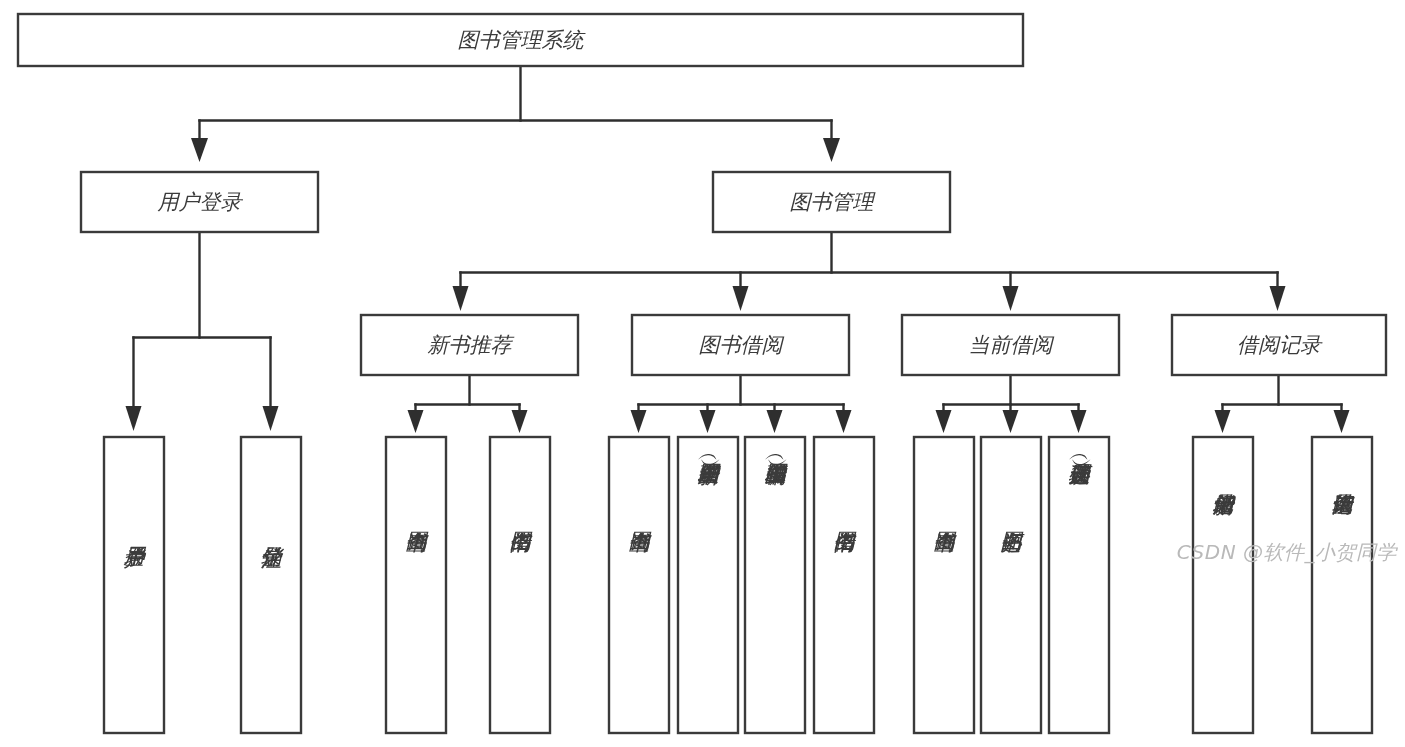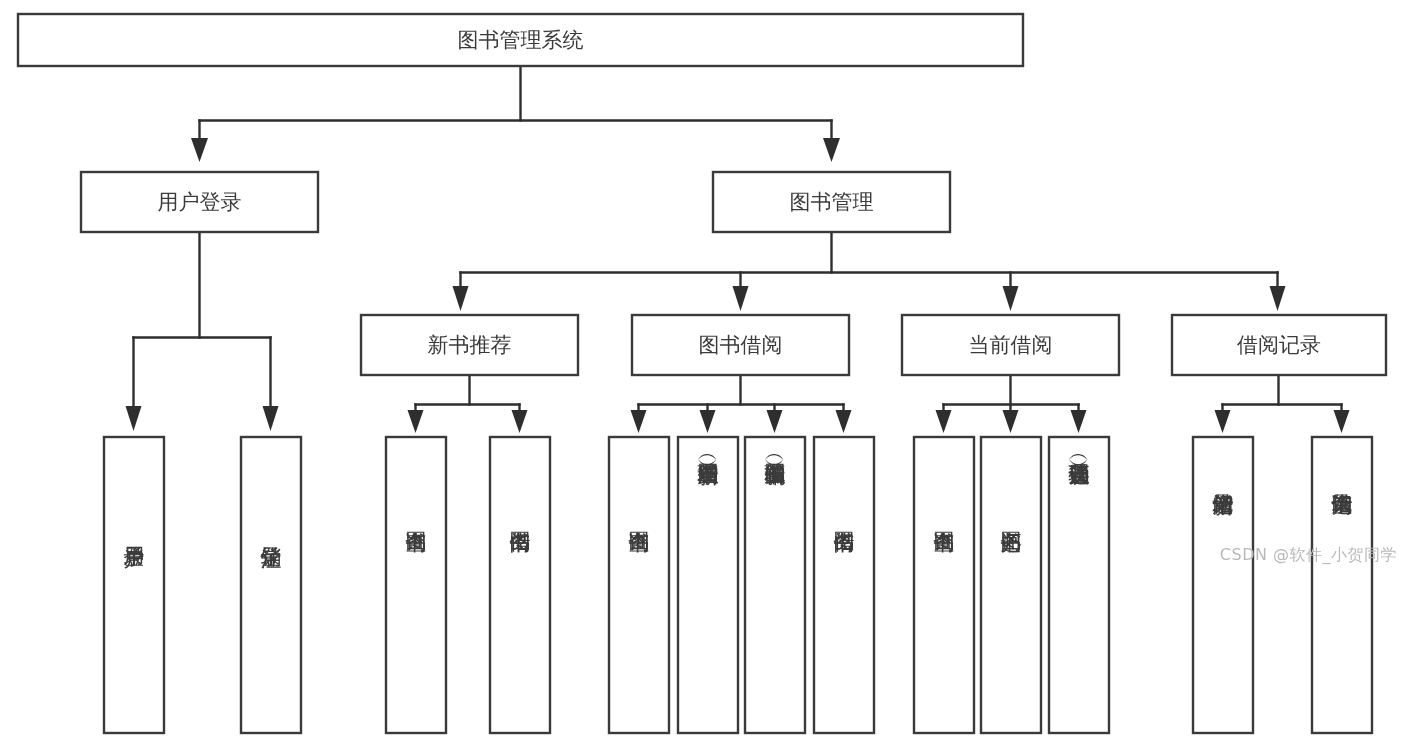--- a/index.html
+++ b/index.html
@@ -11,20 +11,21 @@
     width: 1405px;
     height: 747px;
     font-family: "DejaVu Sans", "Liberation Sans", sans-serif;
     overflow: hidden;
     position: relative;
   }
   #diagram-root {
     position: relative;
     width: 1405px;
     height: 572px;
+    font-style: italic;
   }
   svg#diagram-svg {
     position: absolute;
     top: 0;
     left: 0;
     width: 1405px;
     height: 747px;
   }
   .node-box {
     fill: #ffffff;
@@ -52,21 +53,21 @@
     fill: #3b3b3b;
     font-family: "DejaVu Sans", "Liberation Sans", sans-serif;
     font-size: 21px;
     text-anchor: middle;
   }
   .watermark {
     position: absolute;
     right: 8px;
     bottom: 6px;
     font-family: "DejaVu Sans", "Liberation Sans", sans-serif;
-    font-size: 16px;
+    font-size: 20px;
     color: #b9b9b9;
     white-space: nowrap;
     letter-spacing: 0.5px;
   }
 </style>
 </head>
 <body>
 
 <div id="diagram-root">
 

